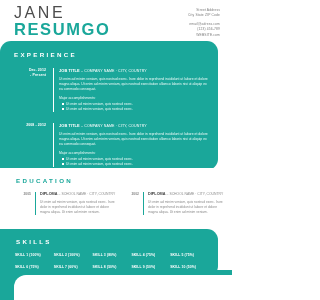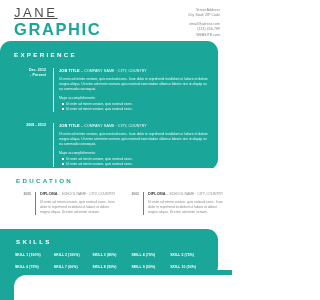--- a/index.html
+++ b/index.html
@@ -26,27 +26,26 @@
     position: absolute;
     left: 0; top: 0;
     width: 232px; height: 46px;
     background: #ffffff;
   }
   .name-block {
     position: absolute;
     left: 14px; top: 7px;
   }
   .name-first {
-    font-size: 13px;
+    font-size: 16px;
     letter-spacing: 2.6px;
     color: #4d4d4d;
     font-weight: 400;
     line-height: 12px;
     white-space: nowrap;
-    text-decoration: underline;
   }
   .name-last {
     font-size: 16.5px;
     letter-spacing: 1.6px;
     color: #1aa79a;
     font-weight: 700;
     line-height: 18px;
     margin-top: 1px;
     white-space: nowrap;
   }
@@ -271,21 +270,21 @@
   }
 </style>
 </head>
 <body>
 
 <div id="page">
 
   <div class="header">
     <div class="name-block">
       <div class="name-first">JANE</div>
-      <div class="name-last">GRAPHIC</div>
+      <div class="name-last">RESUMGO</div>
       <div class="job-subtitle">GRAPHIC DESIGNER</div>
     </div>
     <div class="contact-block">
       <div class="contact-line">Street Address</div>
       <div class="contact-line">City State ZIP Code</div>
       <div class="contact-gap"></div>
       <div class="contact-line">email@adress.com</div>
       <div class="contact-line">(123) 456-789</div>
       <div class="contact-line">WEBSITE.com</div>
     </div>

